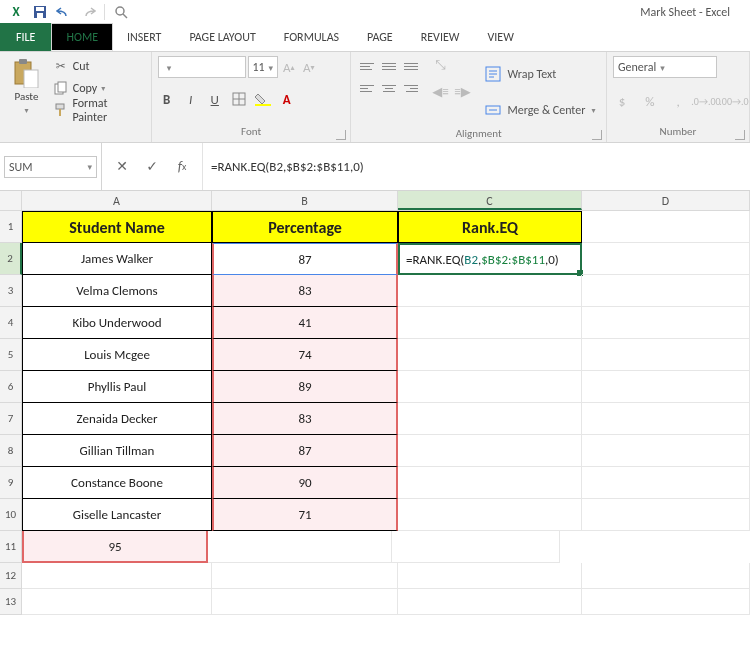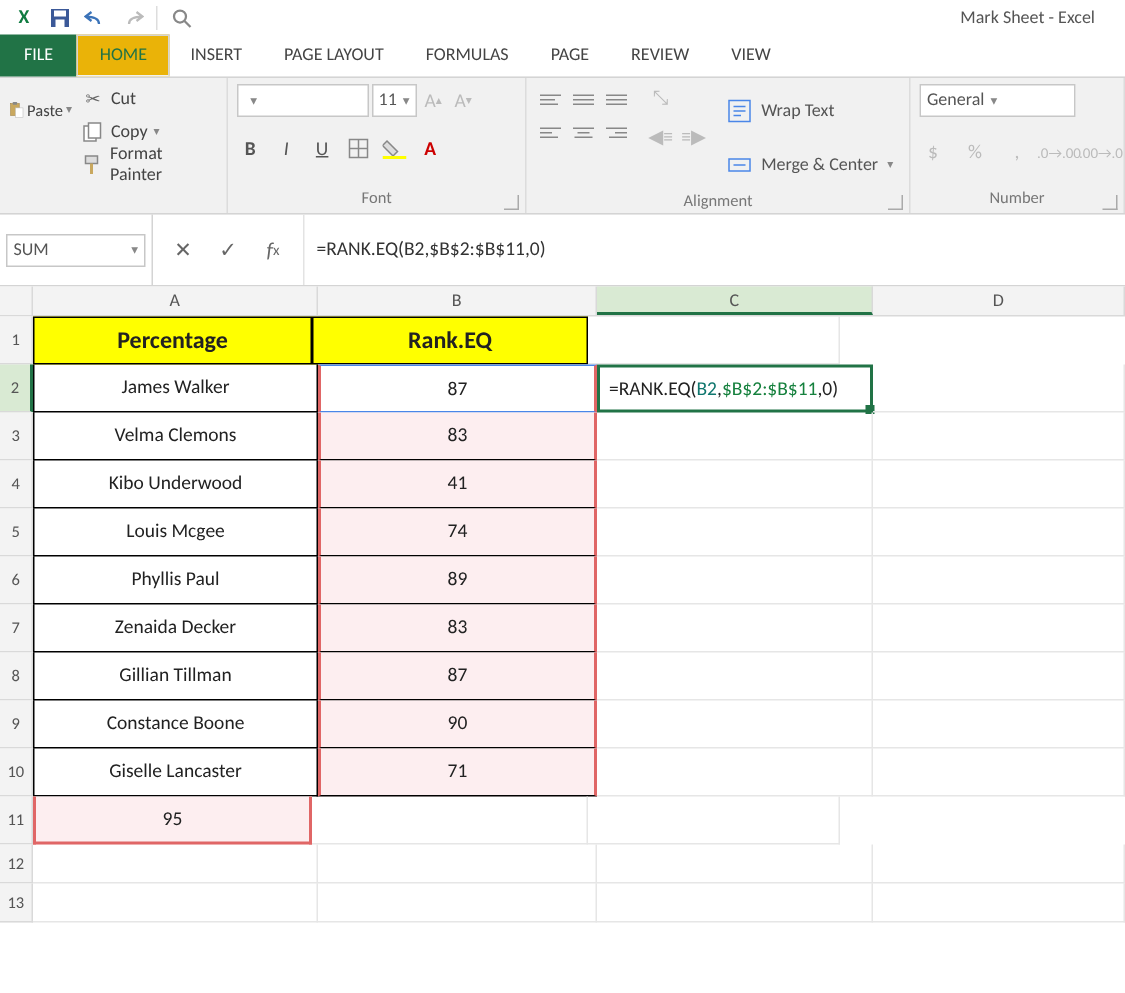--- a/index.html
+++ b/index.html
@@ -11,30 +11,30 @@
   .qat .qat-btn { width: 20px; height: 20px; display: flex; align-items: center; justify-content: center; color: #444; }
   .qat .excel-icon { color: #107c41; font-weight: bold; font-size: 13px; }
   .qat .save-icon { color: #3b5998; }
   .qat .sep { width: 1px; height: 16px; background: #ddd; margin: 0 2px; }
   .titlebar .title-text { flex: 1; text-align: right; padding-right: 20px; color: #555; font-size: 12px; }
 
   
   .ribbon-tabs { height: 28px; background: #fff; display: flex; align-items: stretch; font-size: 12px; }
   .ribbon-tabs .tab { padding: 0 14px; display: flex; align-items: center; color: #444; cursor: pointer; }
   .ribbon-tabs .tab.file { background: #217346; color: #fff; padding: 0 16px; }
-  .ribbon-tabs .tab.active { border: 1px solid #d4d4d4; border-bottom: 1px solid #f1f1f1; background: #eab308; color: #217346; }
+  .ribbon-tabs .tab.active { border: 1px solid #d4d4d4; border-bottom: 1px solid #f1f1f1; background: #000000; color: #217346; }
 
   
   .ribbon { height: 92px; background: #f1f1f1; border-top: 1px solid #d4d4d4; border-bottom: 1px solid #d4d4d4; display: flex; }
   .group { border-right: 1px solid #dcdcdc; display: flex; flex-direction: column; position: relative; }
   .group-body { flex: 1; display: flex; align-items: flex-start; padding: 4px 6px 0 6px; gap: 4px; }
   .group-label { height: 18px; line-height: 16px; text-align: center; font-size: 11px; color: #777; position: relative; }
   .group-label .dialog-launcher { position: absolute; right: 4px; bottom: 2px; width: 10px; height: 10px; border: 1px solid #aaa; border-top: none; border-left: none; }
   .vcol { display: flex; flex-direction: column; gap: 2px; font-size: 12px; color: #444; }
-  .big-btn { display: flex; flex-direction: row; align-items: center; justify-content: flex-end; width: 42px; font-size: 11px; color: #444; gap: 2px; padding-top: 2px; }
+  .big-btn { display: flex; flex-direction: column; align-items: center; justify-content: flex-end; width: 42px; font-size: 11px; color: #444; gap: 2px; padding-top: 2px; }
   .btn-row { display: flex; align-items: center; gap: 4px; height: 20px; padding: 0 2px; }
   .icon-sm { width: 16px; height: 16px; display: inline-flex; align-items: center; justify-content: center; font-size: 12px; color: #666; }
   .font-group .select { height: 22px; border: 1px solid #c7c7c7; background: #fff; font-size: 12px; display: flex; align-items: center; padding: 0 4px; color: #555; }
   .font-group .font-name { width: 88px; }
   .font-group .font-size { width: 30px; justify-content: center; }
   .font-group .row2 { display: flex; gap: 6px; margin-top: 8px; align-items: center; }
   .font-btn { width: 18px; height: 18px; display: flex; align-items: center; justify-content: center; font-size: 13px; color: #555; }
   .font-btn.u { text-decoration: underline; }
   .align-grid { display: grid; grid-template-columns: repeat(3, 20px); grid-template-rows: repeat(2, 20px); gap: 2px; }
   .align-cell { display: flex; align-items: center; justify-content: center; }
@@ -318,20 +318,21 @@
   <div class="col-headers">
     <div class="corner"></div>
     <div class="col-h col-A">A</div>
     <div class="col-h col-B">B</div>
     <div class="col-h col-C sel">C</div>
     <div class="col-h col-D">D</div>
   </div>
   <div class="rows" id="rows">
       <div class="row hdr" data-row="1">
         <div class="row-h">1</div>
+        <div class="cell A hdr-cell">Student Name</div>
         <div class="cell B hdr-cell">Percentage</div>
         <div class="cell C hdr-cell">Rank.EQ</div>
         <div class="cell D"></div>
       </div>
       <div class="row" data-row="2">
         <div class="row-h sel">2</div>
         <div class="cell A data-A">James Walker</div>
         <div class="cell B data-B">87</div>
         <div class="cell C active-cell">
           <span class="f-text">=RANK.EQ(<span class="ref-b2">B2</span>,<span class="ref-range">$B$2:$B$11</span>,0)</span>

